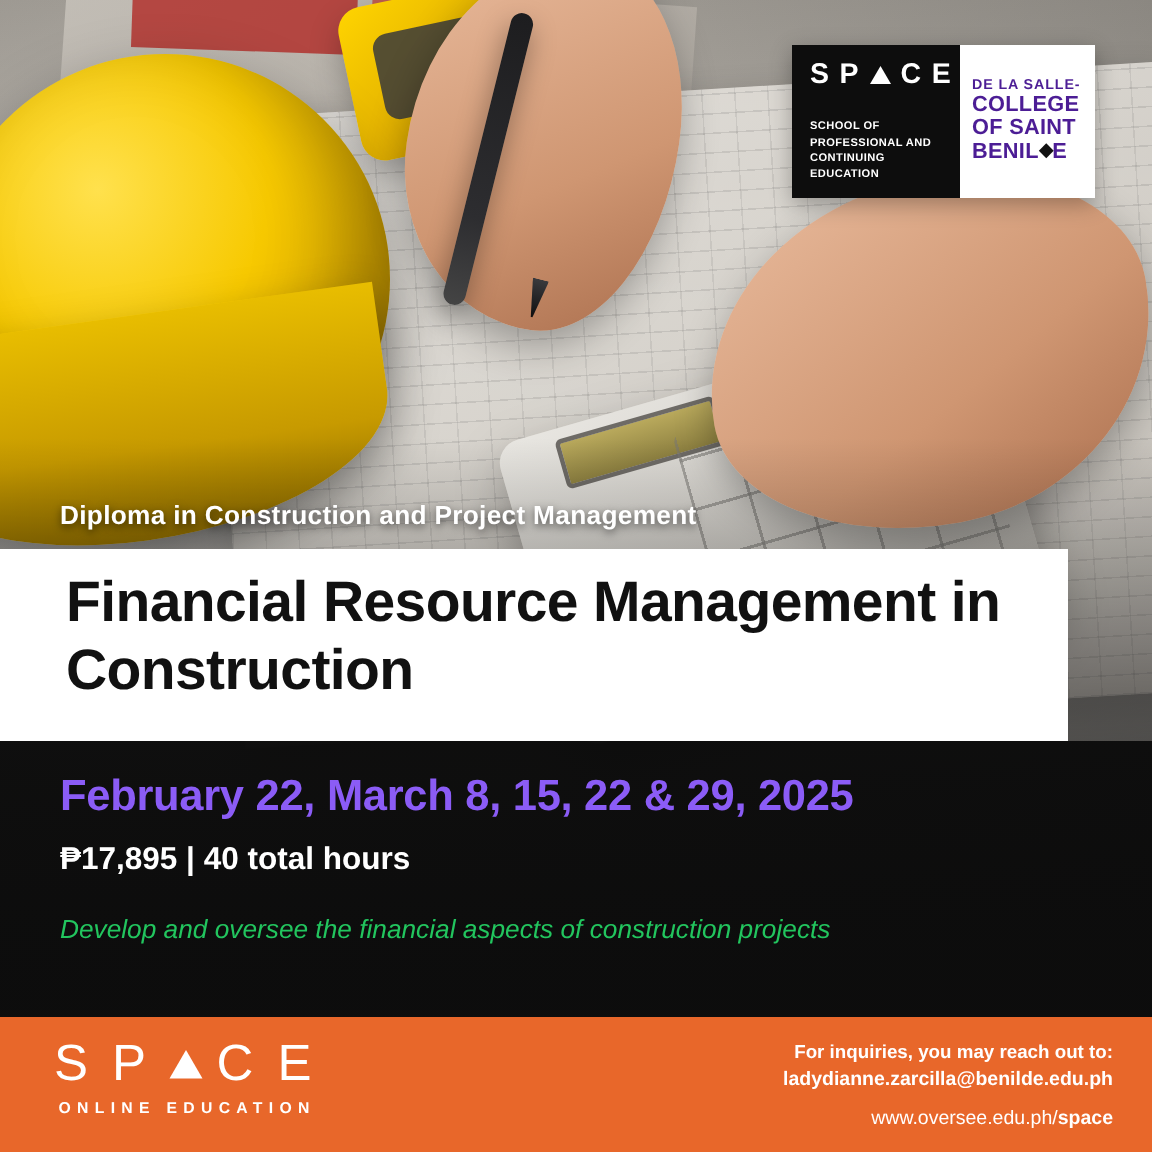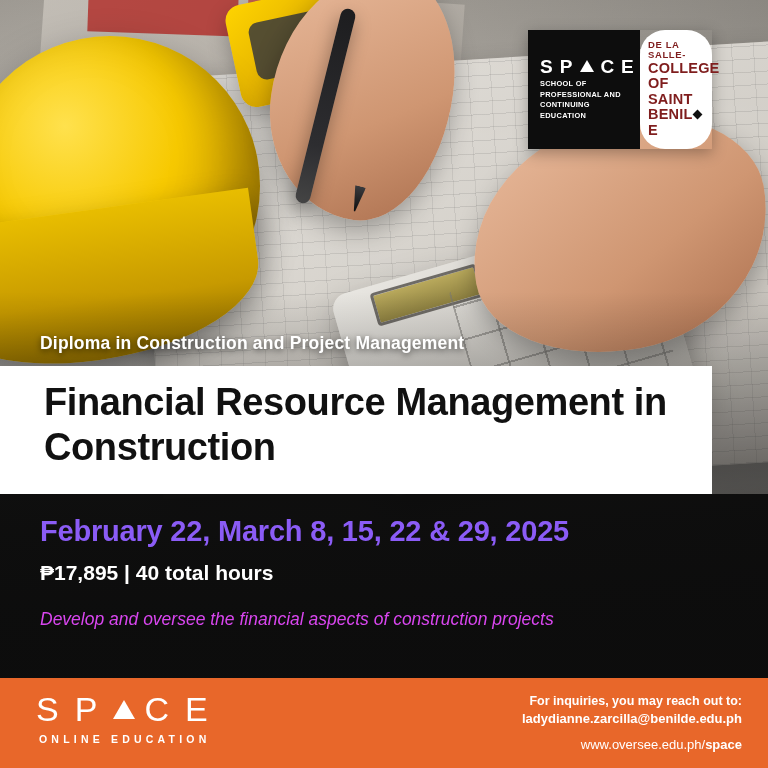--- a/index.html
+++ b/index.html
@@ -151,28 +151,28 @@
   .logo-space .wordmark {
     display: flex; align-items: center; gap: 5px;
     font-size: 19px; font-weight: 700; letter-spacing: 2px; line-height: 1;
   }
   .logo-space .tri {
     width: 0; height: 0;
     border-left: 7px solid transparent; border-right: 7px solid transparent;
     border-bottom: 12px solid #fff; display: inline-block; margin: 0 1px;
   }
   .logo-space .sub {
-    margin-top: 3px; font-size: 7.4px; font-weight: 700; line-height: 1.45;
+    margin-top: 20px; font-size: 7.4px; font-weight: 700; line-height: 1.45;
     letter-spacing: .3px; text-transform: uppercase;
   }
   .logo-dls {
-    background: #fff; color: #7f1d1d;
-    width: 72px; padding: 10px 8px;
+    background: #fff; color: #4c1d95;
+    width: 90px; padding: 10px 8px;
     display: flex; flex-direction: column; justify-content: center;
-    font-weight: 800; line-height: 1.08; border-radius: 25px;
+    font-weight: 800; line-height: 1.08;
   }
   .logo-dls .l1 { font-size: 9.5px; letter-spacing: .6px; }
   .logo-dls .l2 { font-size: 14.5px; letter-spacing: .2px; }
   .logo-dls .l3 { font-size: 14.5px; letter-spacing: .2px; }
   .logo-dls .l4 { font-size: 14.5px; letter-spacing: .2px; }
   .logo-dls .dia { display:inline-block; width:7px; height:7px; background:#111; transform: rotate(45deg); margin: 0 1px 1px 1px; }
 
   
   .program {
     position: absolute; left: 40px; top: 333px;
@@ -195,21 +195,21 @@
   .dates {
     position: absolute; left: 40px; top: 515px;
     color: #8b5cf6; font-size: 29px; font-weight: 800; letter-spacing: -0.2px;
   }
   .price {
     position: absolute; left: 40px; top: 561px;
     color: #fff; font-size: 21px; font-weight: 700;
   }
   .tagline {
     position: absolute; left: 40px; top: 609px;
-    color: #d946ef; font-size: 17.5px; font-style: italic; font-weight: 500;
+    color: #22c55e; font-size: 17.5px; font-style: italic; font-weight: 500;
   }
 
   
   .footer {
     position: absolute; left: 0; bottom: 0; width: 768px; height: 90px;
     background: #e8672a;
   }
   .footer-logo {
     position: absolute; left: 36px; top: 14px; color: #fff;
   }

